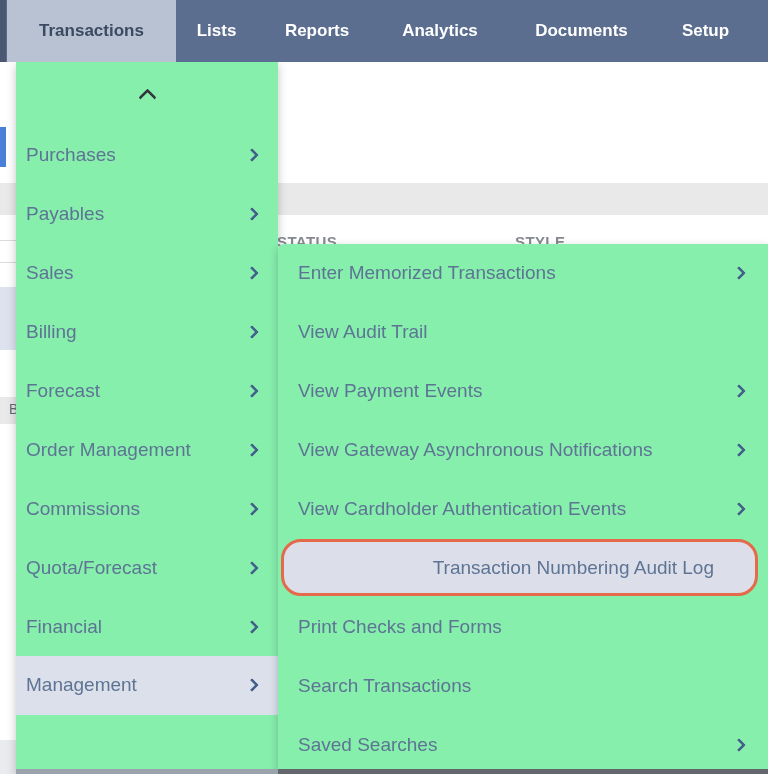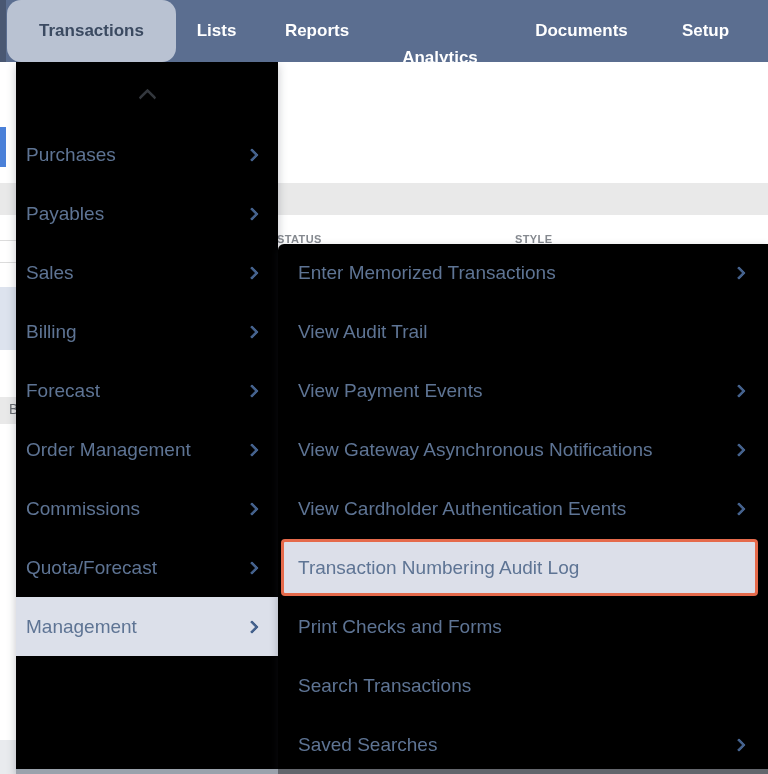--- a/index.html
+++ b/index.html
@@ -9,55 +9,55 @@
   
   .bg{position:absolute;z-index:0;}
   .bg-blue-btn{left:0;top:127px;width:6px;height:40px;background:#4a80d8;}
   .bg-band-1{left:0;top:183px;width:768px;height:32px;background:#e9e9e9;}
   .bg-line-1{left:0;top:240px;width:16px;height:1px;background:#dcdcdc;}
   .bg-line-2{left:0;top:262px;width:16px;height:1px;background:#dcdcdc;}
   .bg-band-2{left:0;top:287px;width:16px;height:63px;background:#dde3ee;}
   .bg-band-3{left:0;top:397px;width:16px;height:27px;background:#e9e9e9;}
   .bg-letter{left:9px;top:401px;font-size:14px;color:#63676d;z-index:1;}
   .bg-band-4{left:0;top:740px;width:16px;height:34px;background:#e9ebee;}
-  .bg-col-header{top:233px;font-size:11px;font-weight:600;color:#85898f;letter-spacing:.4px;}
+  .bg-col-header{top:233px;font-size:15px;font-weight:600;color:#85898f;letter-spacing:.4px;}
   .bg-col-status{left:277px;}
   .bg-col-style{left:515px;text-decoration:underline;}
 
   
   .topnav{position:absolute;left:0;top:0;width:768px;height:62px;background:#5b6e90;z-index:30;}
   .nav-edge{position:absolute;left:0;top:0;width:6px;height:62px;background:#4a5872;}
   .nav-tab{position:absolute;top:0;height:62px;display:flex;align-items:center;justify-content:center;
     color:#ffffff;font-size:17px;font-weight:700;cursor:pointer;white-space:nowrap;}
   .nav-tab.active{background:#b9c2d2;color:#3b4a61;}
-  .tab-0{left:7px;width:169px;border-radius:14px;}
+  .tab-0{left:7px;width:169px;}
   .tab-1{left:193px;width:47px;}
   .tab-2{left:277px;width:80px;}
-  .tab-3{left:393px;width:94px;margin-top:27px;}
+  .tab-3{left:393px;width:94px;}
   .tab-4{left:523px;width:117px;}
   .tab-5{left:675px;width:61px;}
 
   
-  .panel{position:absolute;background:#000000;box-shadow:0 3px 9px rgba(40,45,60,.28);}
+  .panel{position:absolute;background:#86efac;box-shadow:0 3px 9px rgba(40,45,60,.28);}
   .panel-left{left:16px;top:62px;width:262px;height:712px;z-index:10;}
   .panel-sub{left:278px;top:244px;width:490px;height:530px;z-index:15;border-top-left-radius:6px;}
 
   .scroll-up{height:64px;display:flex;align-items:center;justify-content:center;}
   .chev-up{width:13px;height:13px;border-top:3.5px solid #33373d;border-left:3.5px solid #33373d;
     transform:rotate(45deg);border-radius:2px;margin-top:7px;}
 
   .menu-item{height:58.9px;display:flex;align-items:center;justify-content:space-between;
     color:#5e7494;font-size:19px;cursor:pointer;}
   .panel-left .menu-item{padding:0 21px 0 10px;}
   .panel-sub .menu-item{padding:0 24px 0 20px;}
   .chev-r{width:10px;height:10px;border-top:3px solid #44618c;border-right:3px solid #44618c;
     transform:rotate(45deg);border-radius:1.5px;flex:none;}
   .menu-item.row-active{background:#dce0ea;}
-  .panel-sub .menu-item.highlighted{background:#dcdfe9;border:3px solid #e56a4b;border-radius:4px;
-    margin:1px 10px 1px 3px;height:57px;padding:0 21px 0 14px;}
+  .panel-sub .menu-item.highlighted{background:#dcdfe9;border:3px solid #e56a4b;border-radius:20px;
+    margin:1px 10px 1px 3px;height:57px;padding:0 31px 0 14px;justify-content:flex-end;}
 
   
   .strip{position:absolute;z-index:40;height:5px;top:769px;}
   .strip-left{left:16px;width:262px;background:#9aa2ac;}
   .strip-right{left:278px;width:490px;background:#63666c;}
 </style>
 </head>
 <body>
 
 <div class="bg bg-blue-btn"></div>
@@ -125,20 +125,24 @@
     <span class="chev-r"></span>
   </div>
       <div class="menu-item">
     <span>Commissions</span>
     <span class="chev-r"></span>
   </div>
       <div class="menu-item">
     <span>Quota/Forecast</span>
     <span class="chev-r"></span>
   </div>
+      <div class="menu-item">
+    <span>Financial</span>
+    <span class="chev-r"></span>
+  </div>
       <div class="menu-item row-active">
     <span>Management</span>
     <span class="chev-r"></span>
   </div>
     </div>
 </div>
 
 <div class="panel panel-sub">
   <div>
       <div class="menu-item">

